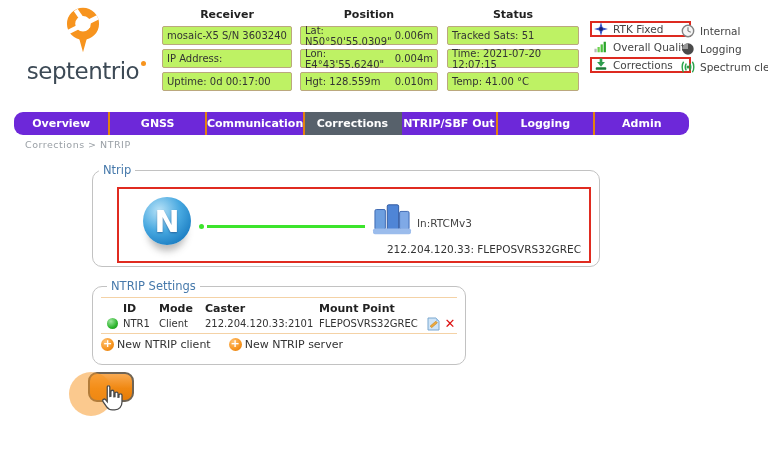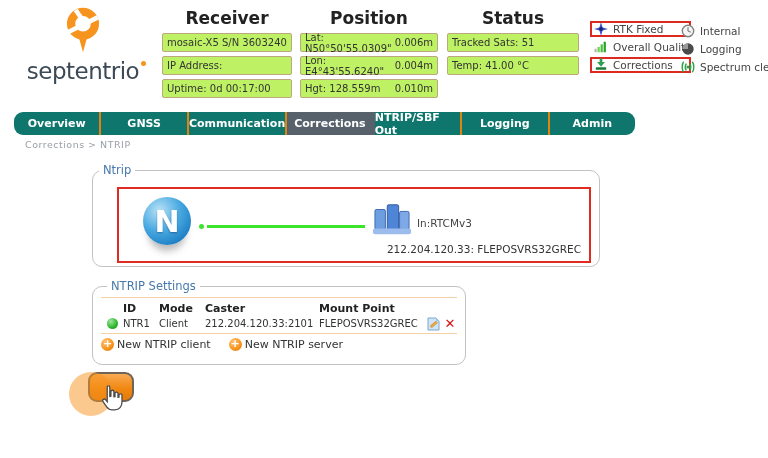--- a/index.html
+++ b/index.html
@@ -8,34 +8,34 @@
   .screen { position:relative; width:768px; height:458px; background:#fff; overflow:hidden; }
 
   
   .logo { position:absolute; left:14px; top:4px; width:138px; text-align:center; }
   .logo-mark { display:block; margin:2px auto 0; }
   .logo-text { font-size:23px; color:#3d4a56; letter-spacing:-0.5px; position:relative; display:inline-block; line-height:1; margin-top:2px; }
   .logo-dot { position:absolute; right:-7px; top:1px; width:5px; height:5px; border-radius:50%; background:#F7941E; }
 
   
   .info-col { position:absolute; top:8px; }
-  .info-title { font-weight:bold; font-size:17px; color:#222; text-align:center; margin-bottom:5px; }
+  .info-title { font-weight:bold; font-size:11px; color:#222; text-align:center; margin-bottom:5px; }
   .field { height:19px; background:#bef264; border:1px solid #BBA87E; border-radius:2px;
            font-size:10px; color:#333; padding:3px 4px; margin-bottom:4px; display:flex; align-items:center; }
   .field-split { justify-content:space-between; }
 
   
   .ind-col { position:absolute; top:21px; }
   .ind-item { display:flex; align-items:center; height:16px; margin-bottom:2px; font-size:10.5px; color:#444; white-space:nowrap; }
   .ind-item .ico { width:14px; height:14px; margin-right:5px; flex:0 0 14px; }
   .boxed { border:2px solid #DD2A20; padding:0 4px 0 2px; margin-left:-4px; }
 
   
-  .nav { position:absolute; left:14px; top:112px; width:621px; height:23px; display:flex;
-         background:#0f766e; border-radius:9px; overflow:hidden; }
+  .nav { position:absolute; left:14px; top:112px; width:675px; height:23px; display:flex;
+         background:#6d28d9; border-radius:9px; overflow:hidden; }
   .tab { flex:1; display:flex; align-items:center; justify-content:center; color:#fff; font-weight:bold;
          font-size:11px; cursor:pointer; border-right:2px solid #e2820f; }
   .tab:last-child { border-right:none; }
   .tab.active { background:#57616B; border-right-color:#57616B; }
 
   .breadcrumb { position:absolute; left:25px; top:139px; font-size:9.5px; color:#9aa0a6; letter-spacing:0.5px; }
 
   
   fieldset { position:absolute; border:1px solid #c2c2c2; border-radius:10px; background:#fff; }
   legend { color:#4679AB; font-size:11.5px; padding:0 4px; margin-left:6px;margin-top:18px; }
@@ -125,20 +125,23 @@
     <div class="field field-split">
       <span>Hgt: 128.559m</span>
       <span>0.010m</span>
     </div>
   </div>
 
   <div class="info-col" style="left:447px; width:132px;">
     <div class="info-title">Status</div>
     <div class="field">
         <span>Tracked Sats: 51</span>
+      </div>
+    <div class="field">
+        <span>Time: 2021-07-20 12:07:15</span>
       </div>
     <div class="field">
         <span>Temp: 41.00 °C</span>
       </div>
   </div>
 
   <div class="ind-col" style="left:594px;">
     <div class="ind-item boxed">
       <svg class="ico" viewBox="0 0 16 16">
         <path d="M8 0 L9.8 6.2 L16 8 L9.8 9.8 L8 16 L6.2 9.8 L0 8 L6.2 6.2 Z" fill="#3a56c8"></path>

